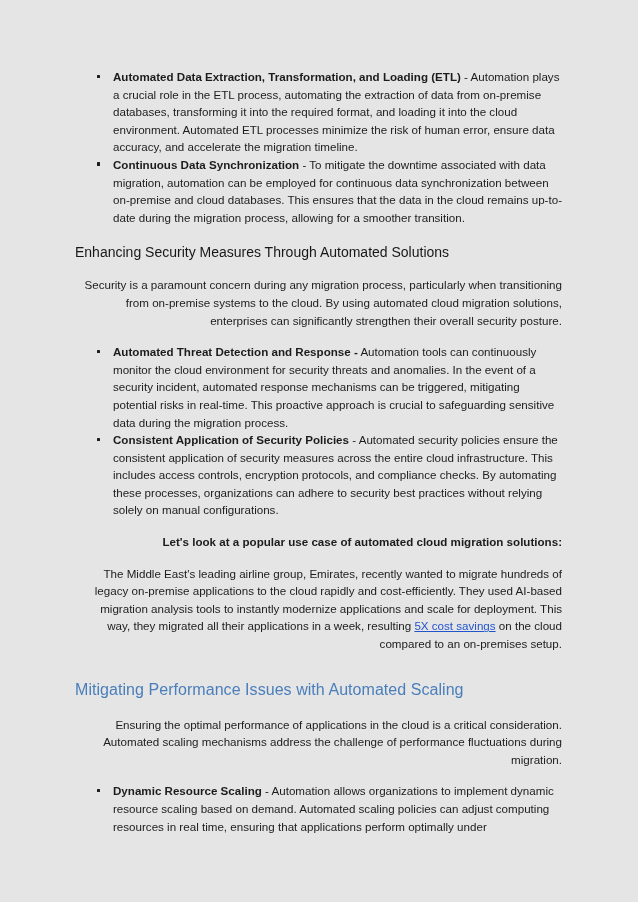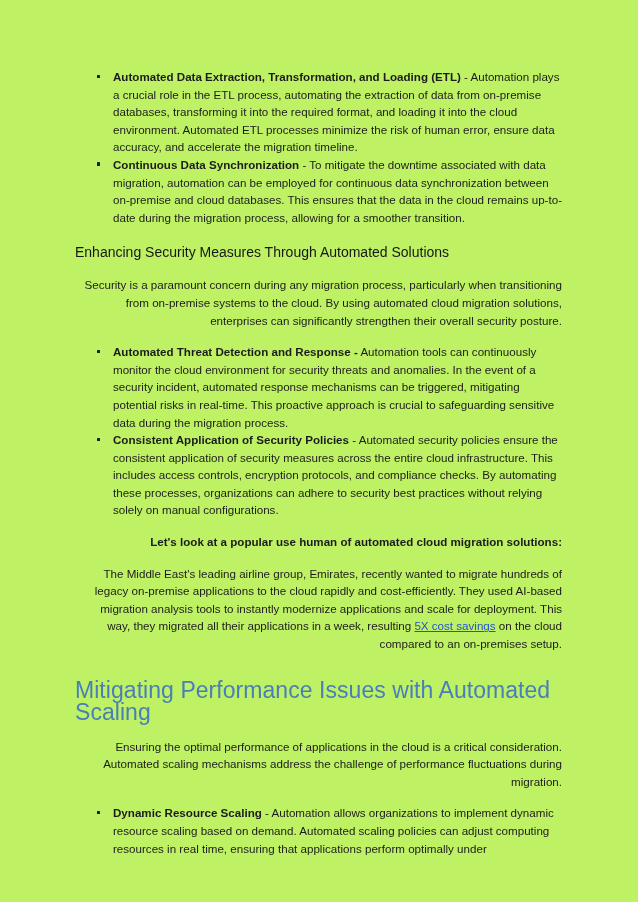--- a/index.html
+++ b/index.html
@@ -11,21 +11,21 @@
     width: 638px;
     height: 902px;
     font-family: "Liberation Sans", sans-serif;
     color: #1c1c1c;
     -webkit-font-smoothing: antialiased;
   }
   .page {
     position: relative;
     width: 638px;
     height: 902px;
-    background: #bef264;
+    background: #e5e5e5;
     box-sizing: border-box;
     padding: 68px 76px 40px 75px;
     overflow: hidden;
   }
   .content {
     width: 487px;
   }
 
   
   p.para {
@@ -42,21 +42,21 @@
   h3.section-heading {
     margin: 18px 0 15px 0;
     font-size: 14px;
     line-height: 17px;
     font-weight: normal;
     color: #171717;
   }
 
   h2.blue-heading {
     margin: 26px 0 15px 0;
-    font-size: 23px;
+    font-size: 16px;
     line-height: 22px;
     font-weight: normal;
     color: #4a7ebb;
     letter-spacing: 0.05px;
   }
 
   
   ul.bullets {
     list-style: none;
     margin: 0 0 14px 0;
@@ -108,21 +108,21 @@
 
     <ul class="bullets">
       <li>
         <span class="marker"></span><span class="lead">Automated Threat Detection and Response -</span><span> Automation tools can continuously monitor the cloud environment for security threats and anomalies. In the event of a security incident, automated response mechanisms can be triggered, mitigating potential risks in real-time. This proactive approach is crucial to safeguarding sensitive data during the migration process.</span>
       </li>
       <li>
         <span class="marker"></span><span class="lead">Consistent Application of Security Policies</span><span> - Automated security policies ensure the consistent application of security measures across the entire cloud infrastructure. This includes access controls, encryption protocols, and compliance checks. By automating these processes, organizations can adhere to security best practices without relying solely on manual configurations.</span>
       </li>
     </ul>
 
-    <p class="para bold">Let's look at a popular use human of automated cloud migration solutions:</p>
+    <p class="para bold">Let's look at a popular use case of automated cloud migration solutions:</p>
 
     <p class="para"><span>The Middle East's leading airline group, Emirates, recently wanted to migrate hundreds of legacy on-premise applications to the cloud rapidly and cost-efficiently. They used AI-based migration analysis tools to instantly modernize applications and scale for deployment. This way, they migrated all their applications in a week, resulting </span><a class="inline-link" href="#">5X cost savings</a><span> on the cloud compared to an on-premises setup.</span></p>
 
 
     <h2 class="blue-heading">Mitigating Performance Issues with Automated Scaling</h2>
 
     <p class="para">Ensuring the optimal performance of applications in the cloud is a critical consideration. Automated scaling mechanisms address the challenge of performance fluctuations during migration.</p>
 
     <ul class="bullets">
       <li>

